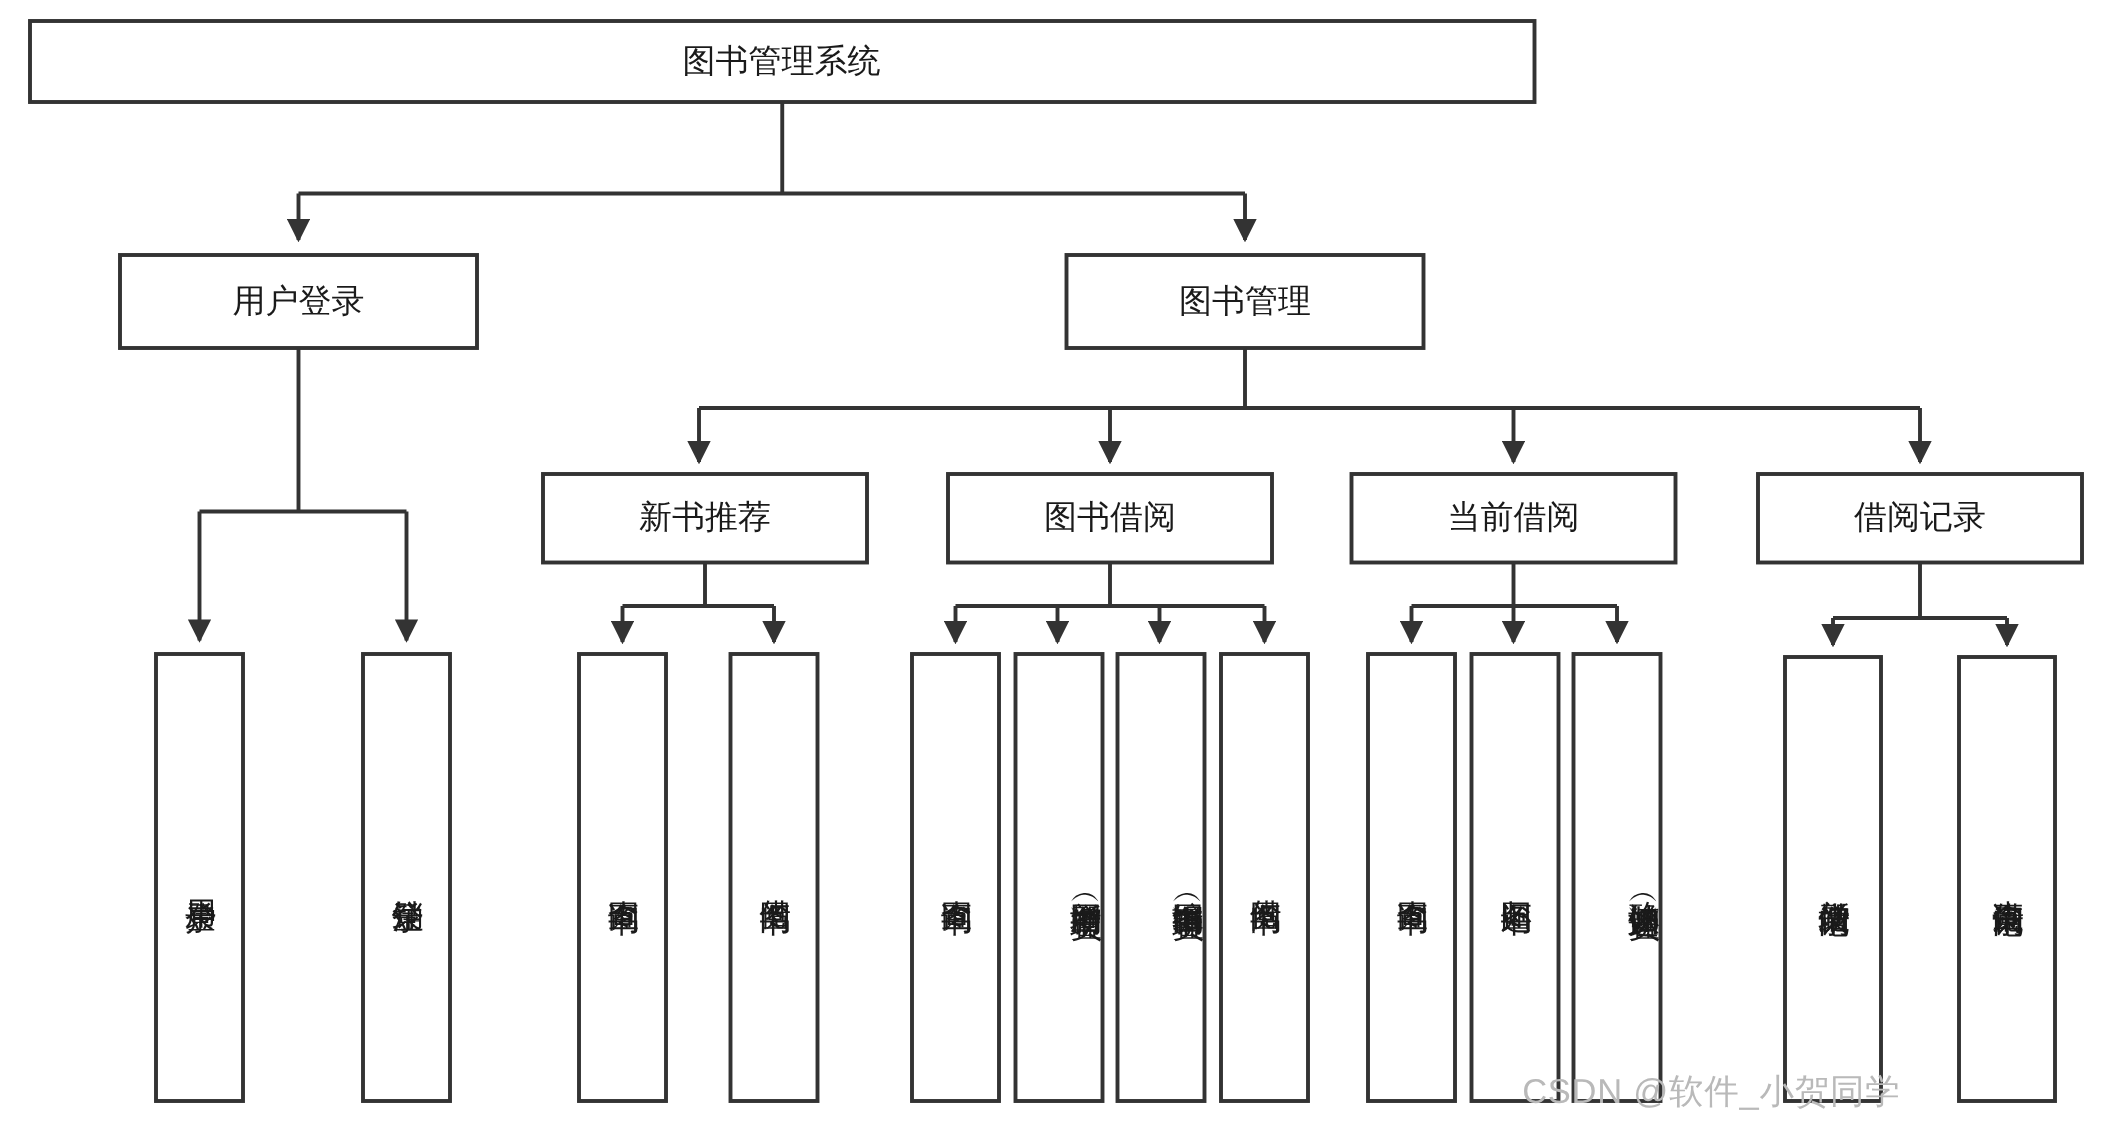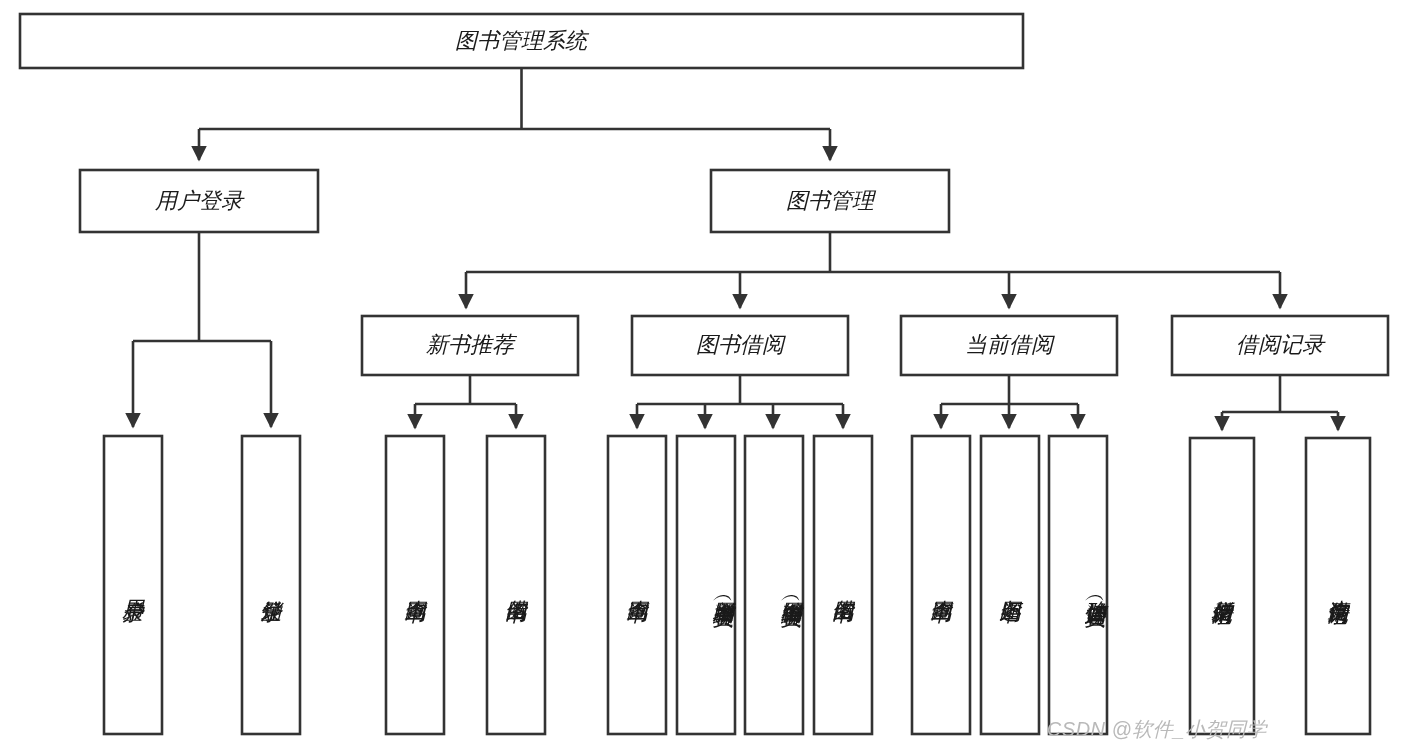--- a/index.html
+++ b/index.html
@@ -11,21 +11,20 @@
     width: 1405px;
     height: 747px;
     font-family: "Liberation Sans", "DejaVu Sans", sans-serif;
     overflow: hidden;
   }
   #diagram-root {
     position: relative;
     width: 1275px;
     height: 747px;
     background: #ffffff;
-    font-style: italic;
   }
   svg#tree-svg {
     position: absolute;
     left: 0;
     top: 0;
     width: 1405px;
     height: 747px;
   }
   .node-box {
     fill: #ffffff;
@@ -59,21 +58,21 @@
     color: #1a1a1a;
     letter-spacing: 1px;
     white-space: nowrap;
     pointer-events: none;
   }
   .watermark {
     position: absolute;
     right: 8px;
     bottom: 4px;
     font-family: "Liberation Sans", "DejaVu Sans", sans-serif;
-    font-size: 20px;
+    font-size: 23px;
     color: #b9b9b9;
     letter-spacing: 0.5px;
     white-space: nowrap;
   }
 </style>
 </head>
 <body>
 
 <div id="diagram-root">
 

